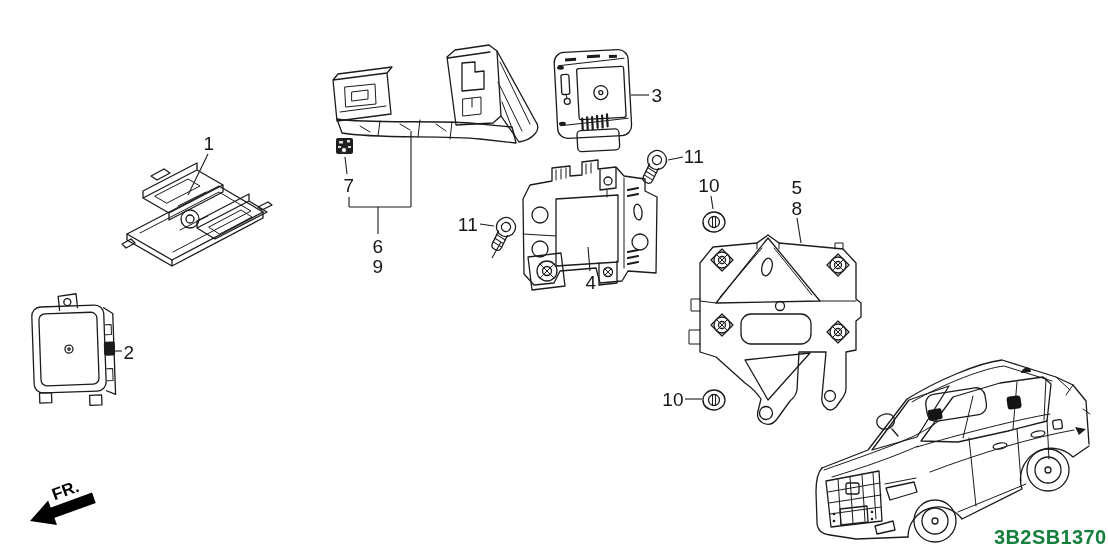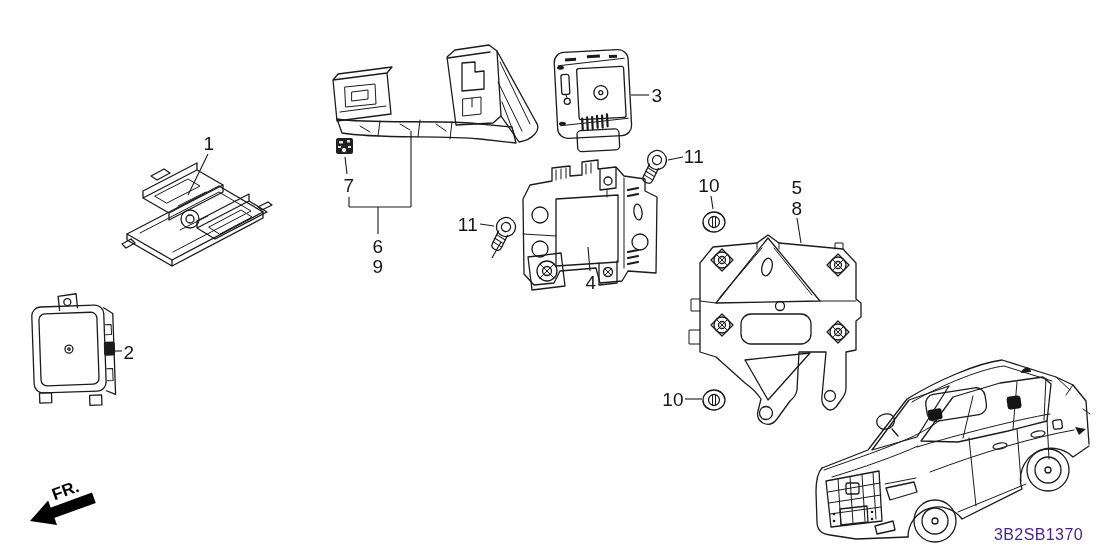--- a/index.html
+++ b/index.html
@@ -2,22 +2,22 @@
 <html><head>
 <meta charset="utf-8">
 <style>
   html,body{margin:0;padding:0;background:#fff;}
   .stage{position:relative;width:1108px;height:554px;background:#ffffff;overflow:hidden;
          font-family:"Liberation Sans",sans-serif;}
   .stage svg{position:absolute;left:0;top:0;}
   #callout-layer{position:absolute;left:0;top:0;width:100%;height:100%;}
   .callout{position:absolute;transform:translate(-50%,-50%);font-size:19px;color:#161616;
            line-height:1;letter-spacing:.3px;cursor:default;}
-  .diagram-code{position:absolute;left:994px;top:526px;font-size:16px;color:#4c1d95;
-                letter-spacing:.4px;}
+  .diagram-code{position:absolute;left:994px;top:526px;font-size:20px;color:#15803d;
+                letter-spacing:.4px;font-weight:bold;}
   .lineart{stroke:#1b1b1b;fill:none;stroke-width:1.3;stroke-linejoin:round;stroke-linecap:round;}
   .thin{stroke-width:1;}
   .bold{stroke-width:2.2;}
   .dark{fill:#1b1b1b;stroke:none;}
   .leader{stroke:#1b1b1b;stroke-width:1.1;fill:none;}
 </style>
 </head>
 <body>
 
 <div class="stage">

